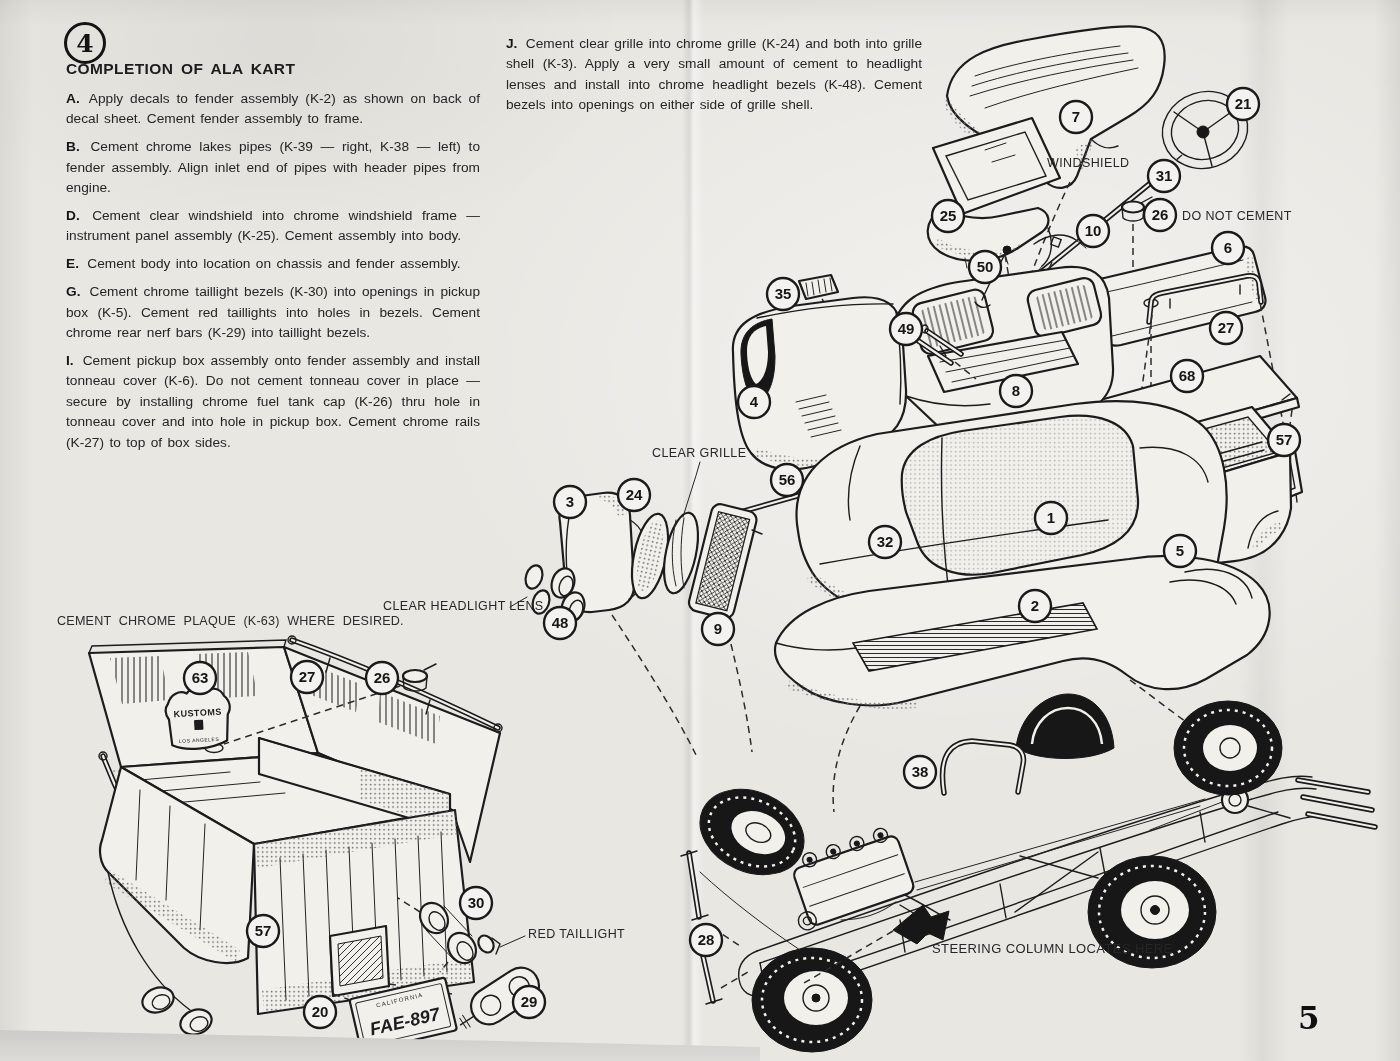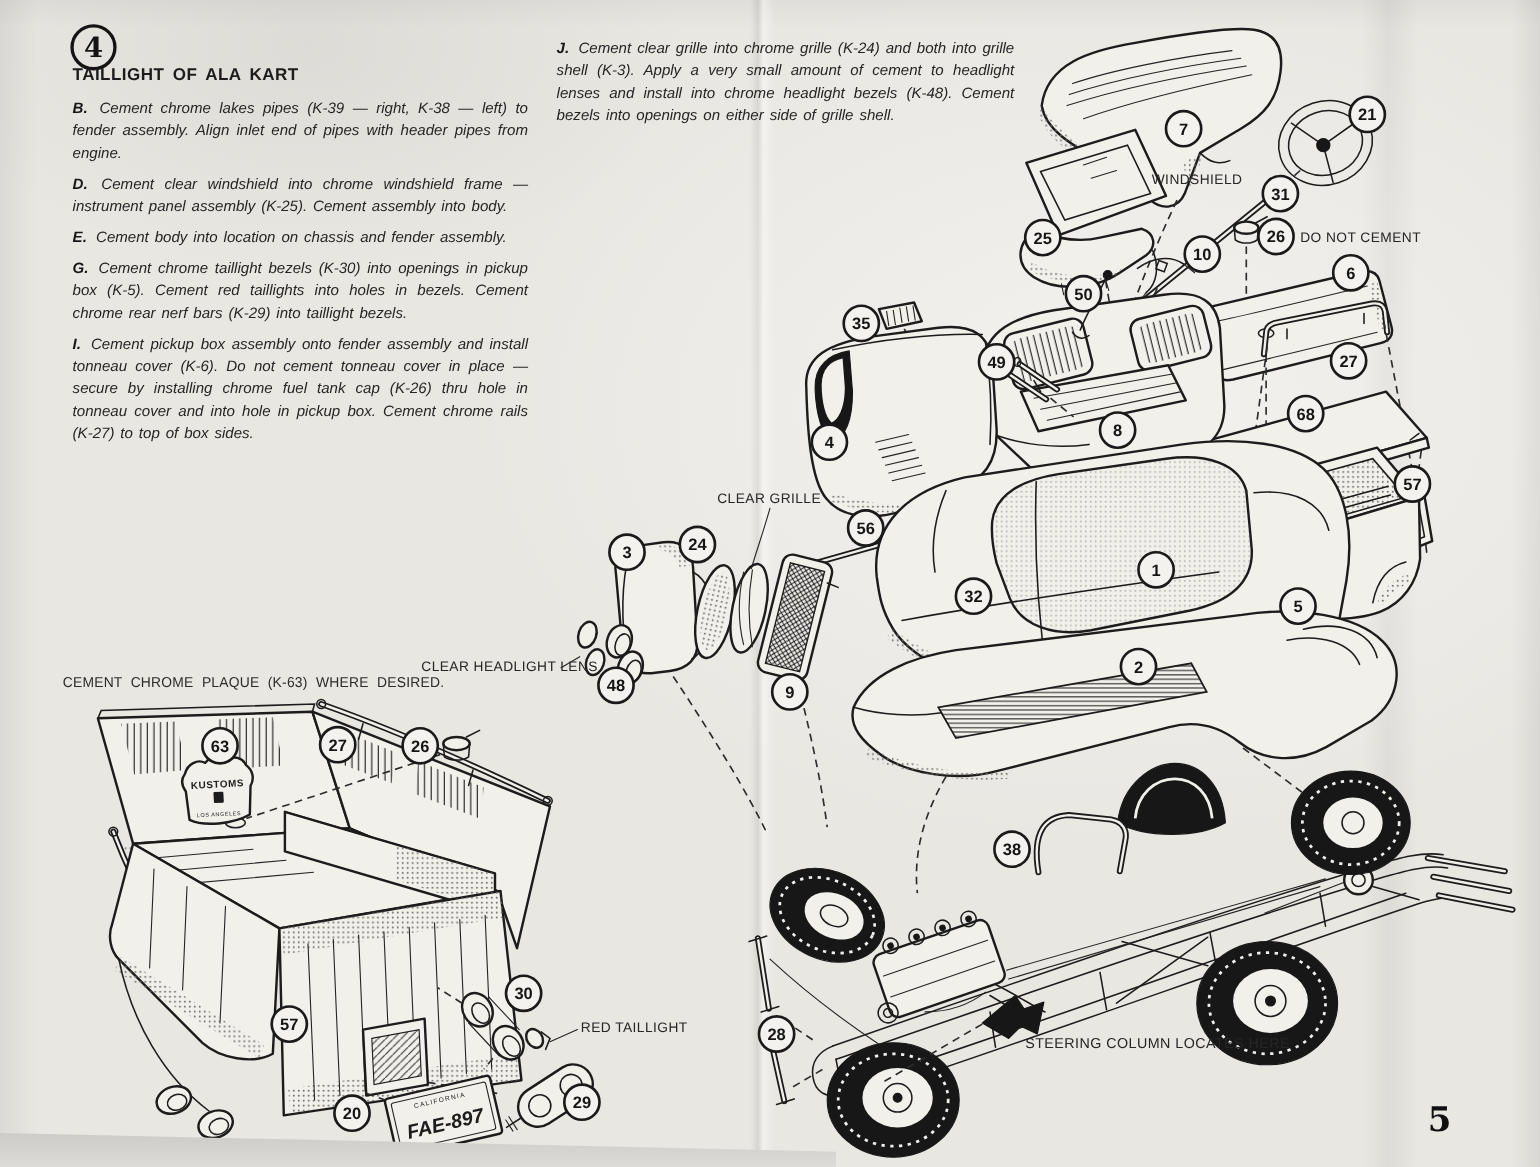--- a/index.html
+++ b/index.html
@@ -23,21 +23,21 @@
   }
   .step-badge{
     position:absolute;left:64px;top:22px;width:36px;height:36px;border:3px solid #141414;
     border-radius:50%;display:flex;align-items:center;justify-content:center;
     font-family:"DejaVu Serif",serif;font-weight:bold;font-size:25px;color:#141414;background:transparent;
   }
   .col{position:absolute;}
   .col-left{left:66px;top:60px;width:414px;}
   .col-right{left:506px;top:34px;width:416px;}
   .title{font-size:15.5px;font-weight:bold;letter-spacing:.4px;word-spacing:3px;margin:0 0 11px 0;color:#1c1c1c;}
-  .step{font-size:13.7px;line-height:20.4px;text-align:justify;margin:0 0 7.5px 0;word-spacing:1.6px;color:#252525;font-style:italic;}
+  .step{font-size:13.7px;line-height:20.4px;text-align:justify;margin:0 0 7.5px 0;word-spacing:1.6px;color:#252525;}
   .step b{margin-right:3px;color:#161616;}
   .plaque-note{
     position:absolute;left:57px;top:613px;font-size:13px;letter-spacing:.2px;word-spacing:4px;
     color:#2b2b2b;transform:scaleX(.97);transform-origin:left;white-space:nowrap;
   }
   .page-num{
     position:absolute;left:1298px;top:1000px;font-family:"DejaVu Serif",serif;
     font-weight:bold;font-size:31px;color:#101010;
   }
   svg.art{position:absolute;left:0;top:0;}
@@ -55,22 +55,23 @@
   .dlabel{font-family:"Liberation Sans",sans-serif;fill:#262626;letter-spacing:.4px;}
 </style>
 </head>
 <body>
 
 <div class="sheet">
 
   <div class="step-badge">4</div>
 
   <div class="col col-left">
-    <h1 class="title">TAILLIGHT OF ALA KART</h1>
+    <h1 class="title">COMPLETION OF ALA KART</h1>
     <div id="steps-left">
+        <p class="step"><b>A.</b> Apply decals to fender assembly (K-2) as shown on back of decal sheet. Cement fender assembly to frame.</p>
         <p class="step"><b>B.</b> Cement chrome lakes pipes (K-39 — right, K-38 — left) to fender assembly. Align inlet end of pipes with header pipes from engine.</p>
         <p class="step"><b>D.</b> Cement clear windshield into chrome windshield frame — instrument panel assembly (K-25). Cement assembly into body.</p>
         <p class="step"><b>E.</b> Cement body into location on chassis and fender assembly.</p>
         <p class="step"><b>G.</b> Cement chrome taillight bezels (K-30) into openings in pickup box (K-5). Cement red taillights into holes in bezels. Cement chrome rear nerf bars (K-29) into taillight bezels.</p>
         <p class="step"><b>I.</b> Cement pickup box assembly onto fender assembly and install tonneau cover (K-6). Do not cement tonneau cover in place —secure by installing chrome fuel tank cap (K-26) thru hole in tonneau cover and into hole in pickup box. Cement chrome rails (K-27) to top of box sides.</p>
       </div>
   </div>
 
   <div class="col col-right">
     <div id="steps-right">

